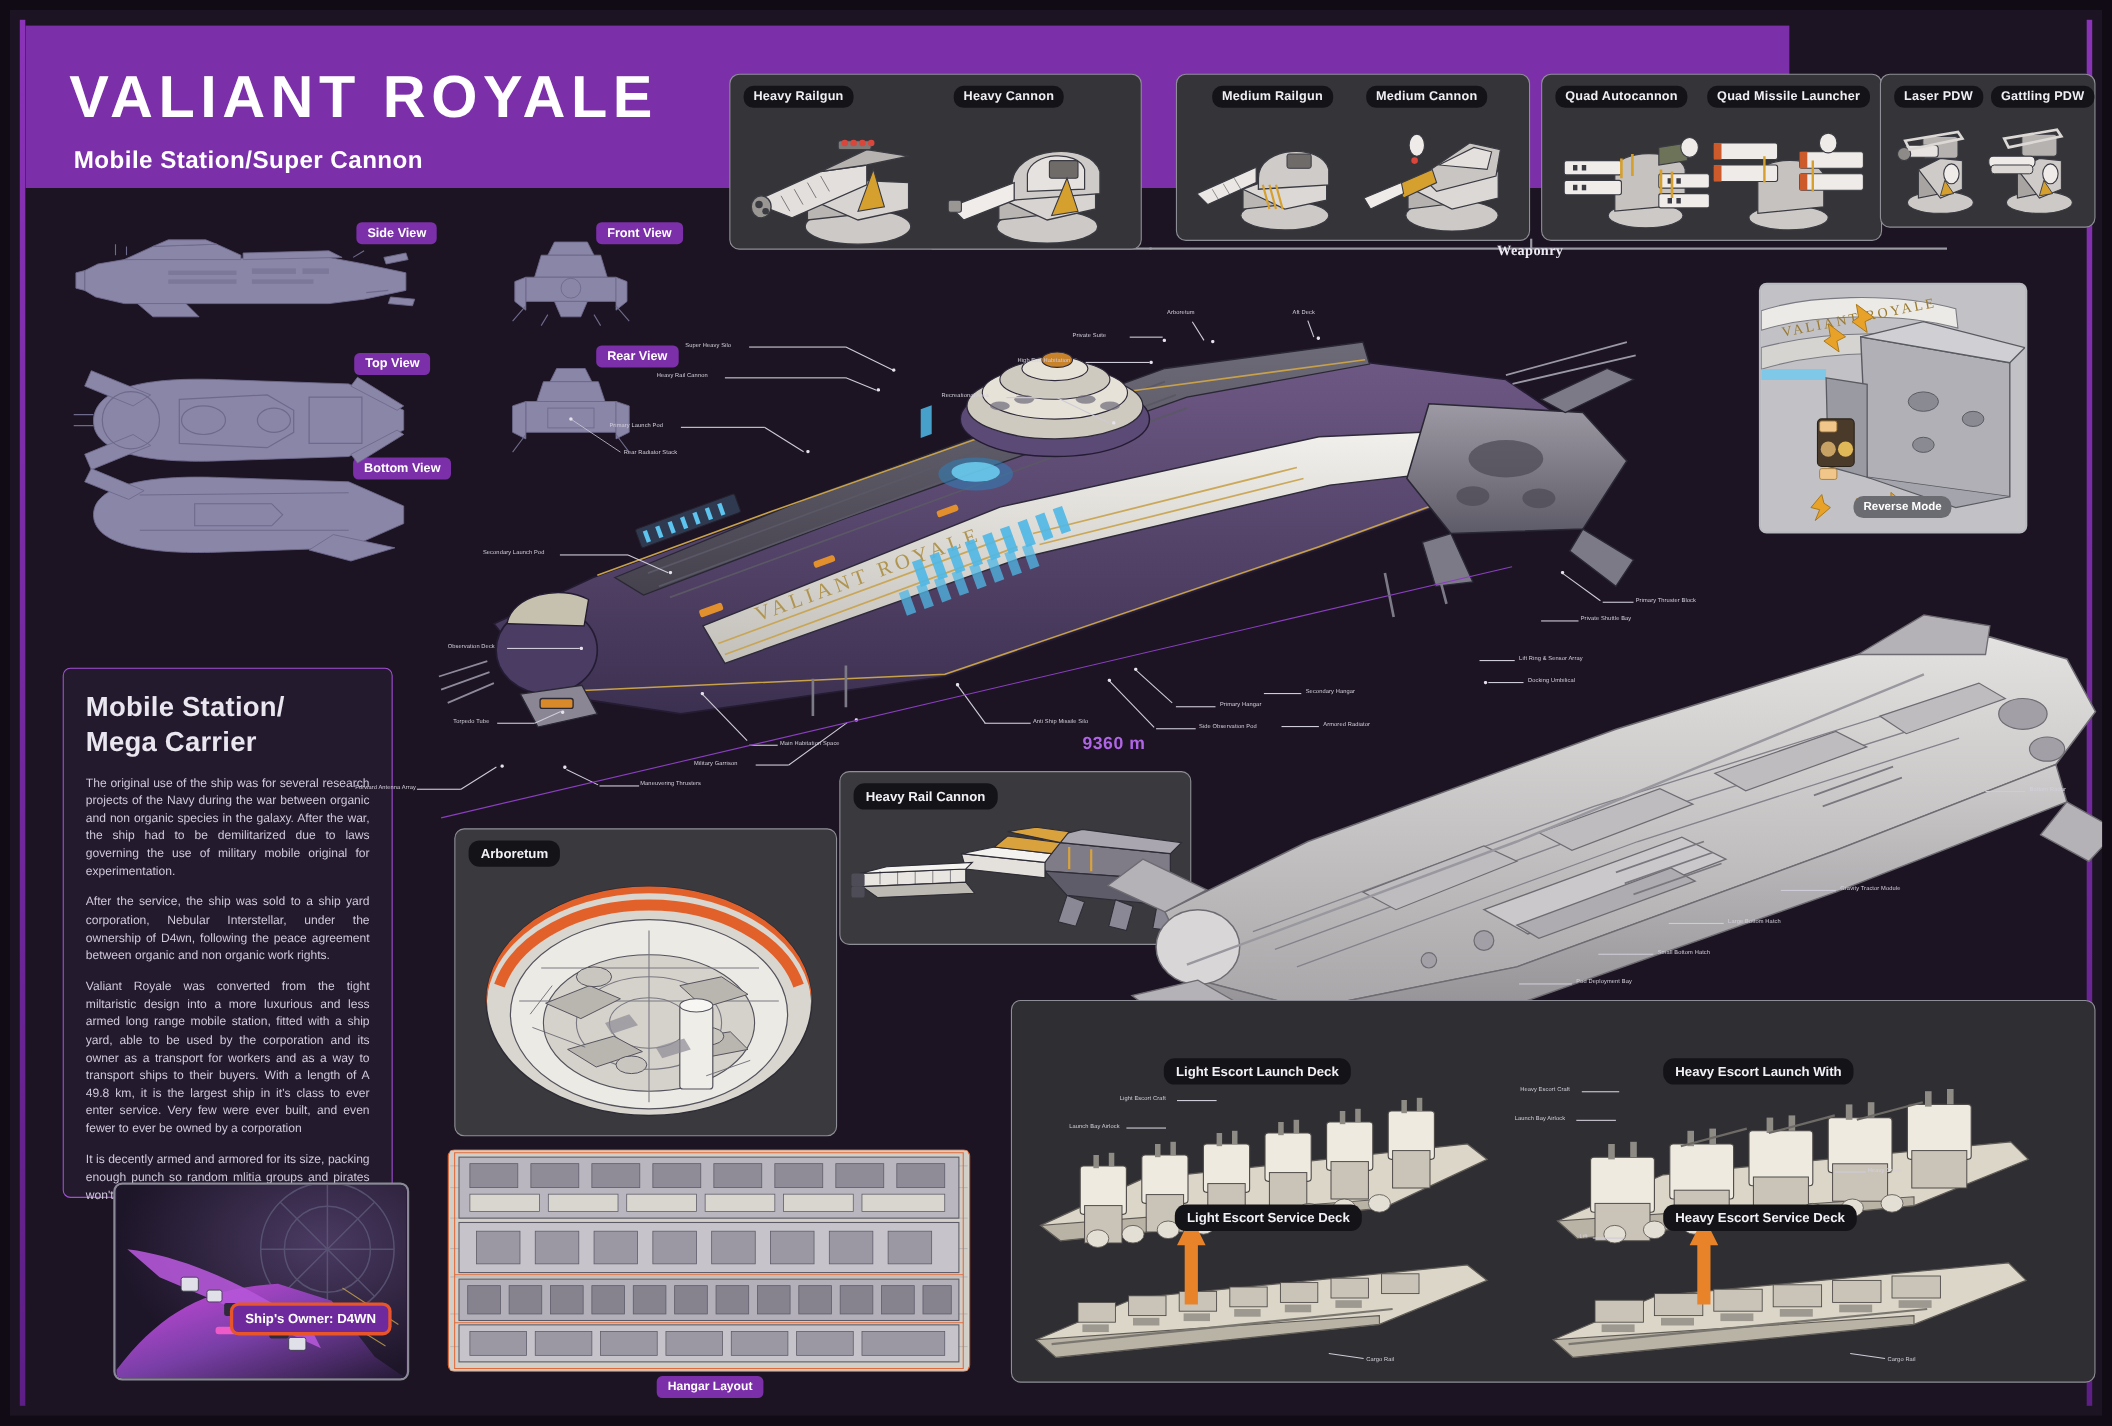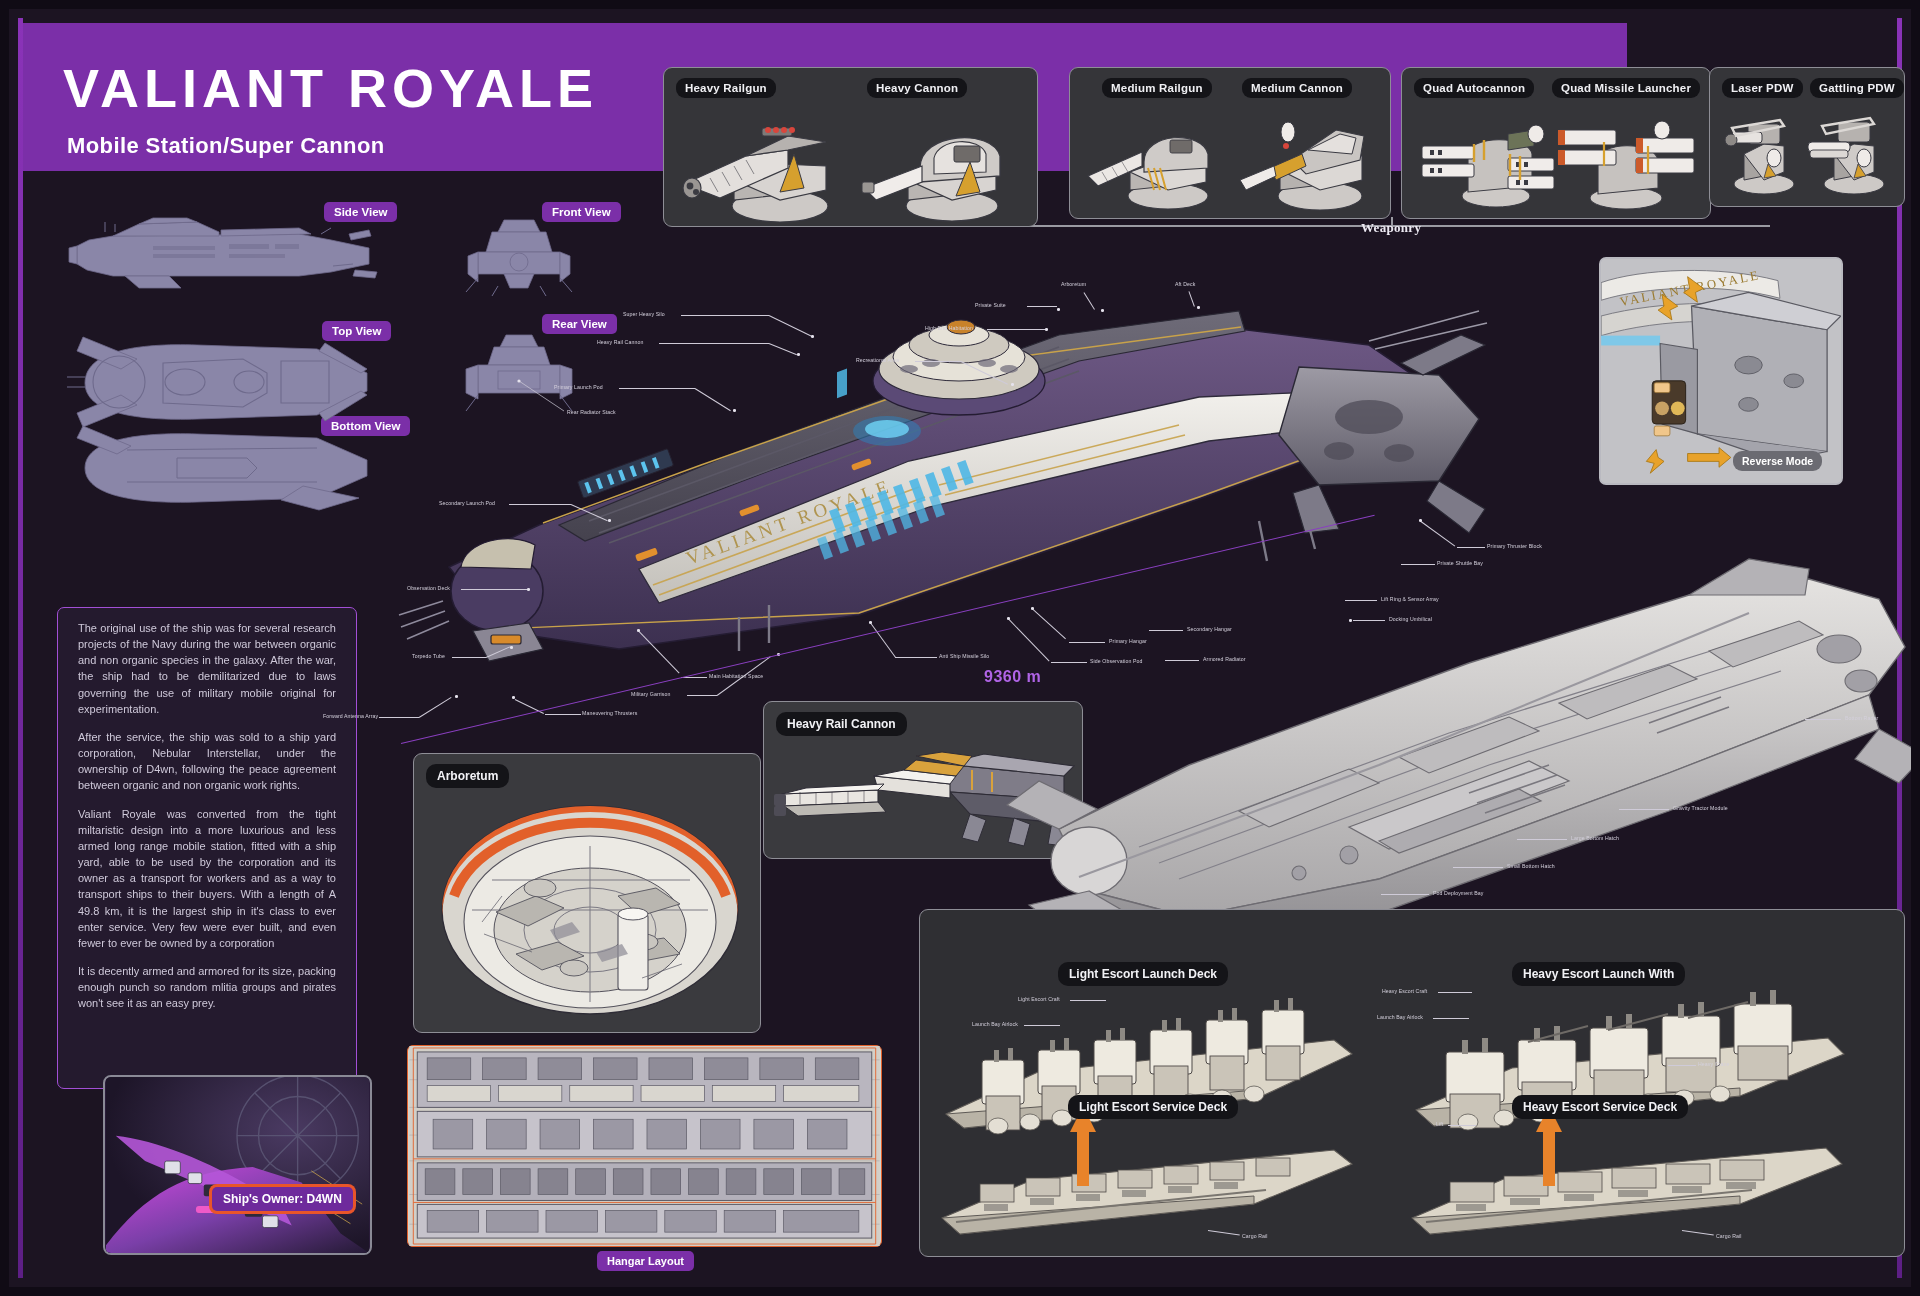--- a/index.html
+++ b/index.html
@@ -118,21 +118,21 @@
   .scale-line { position:absolute; background:#8a3fc0; height:1px; transform-origin:left center; }
 
   .blk-tag {
     position:absolute; background:#141418; color:#f2f2f6;
     font-size:12px; font-weight:bold; padding:5px 11px;
     border-radius:10px; white-space:nowrap; z-index:4;
   }
   .gry-tag {
     position:absolute; background:#6b6b72; color:#fff;
     font-size:10.5px; font-weight:bold; padding:4px 9px;
-    border-radius:9px; white-space:nowrap; z-index:4;margin-left:48px;
+    border-radius:9px; white-space:nowrap; z-index:4;
   }
   .prp-tag {
     position:absolute; background:#7b2fa8; color:#fff;
     font-size:11px; font-weight:bold; padding:4px 10px;
     border-radius:5px; white-space:nowrap; z-index:4;
   }
   svg { display:block; overflow:visible; }
 </style>
 </head>
 <body>
@@ -376,20 +376,24 @@
       <path d="M18 44 C18 16, 70 8, 130 10 L250 14 L300 36 L300 52 L250 74 L130 78 C70 80, 18 72, 18 44 Z"></path>
       <path d="M236 62 L292 74 L252 86 L214 76 Z"></path>
       <path d="M16 2 L64 22 L50 30 L10 14 Z"></path>
     </g>
     <g fill="none" stroke="#6e6a8c" stroke-width="1">
         <path d="M60 26 L250 24 M60 58 L250 58 M110 34 L180 34 L190 44 L180 54 L110 54 Z"></path>
       </g>
   </svg>
 
   <div id="infopanel">
+    <div class="ip-title">
+      <span>Mobile Station/</span><br>
+      <span>Mega Carrier</span>
+    </div>
     <p>The original use of the ship was for several research projects of the Navy during the war between organic and non organic species in the galaxy. After the war, the ship had to be demilitarized due to laws governing the use of military mobile original for experimentation.</p>
     <p>After the service, the ship was sold to a ship yard corporation, Nebular Interstellar, under the ownership of D4wn, following the peace agreement between organic and non organic work rights.</p>
     <p>Valiant Royale was converted from the tight miltaristic design into a more luxurious and less armed long range mobile station, fitted with a ship yard, able to be used by the corporation and its owner as a transport for workers and as a way to transport ships to their buyers. With a length of A 49.8 km, it is the largest ship in it's class to ever enter service. Very few were ever built, and even fewer to ever be owned by a corporation</p>
     <p>It is decently armed and armored for its size, packing enough punch so random mlitia groups and pirates won't see it as an easy prey.</p>
   </div>
 
   <div id="photocard">
     <svg width="100%" height="100%" viewBox="0 0 269 180">
       <defs>
         <linearGradient id="pg" x1="0" y1="0" x2="1" y2="1">

